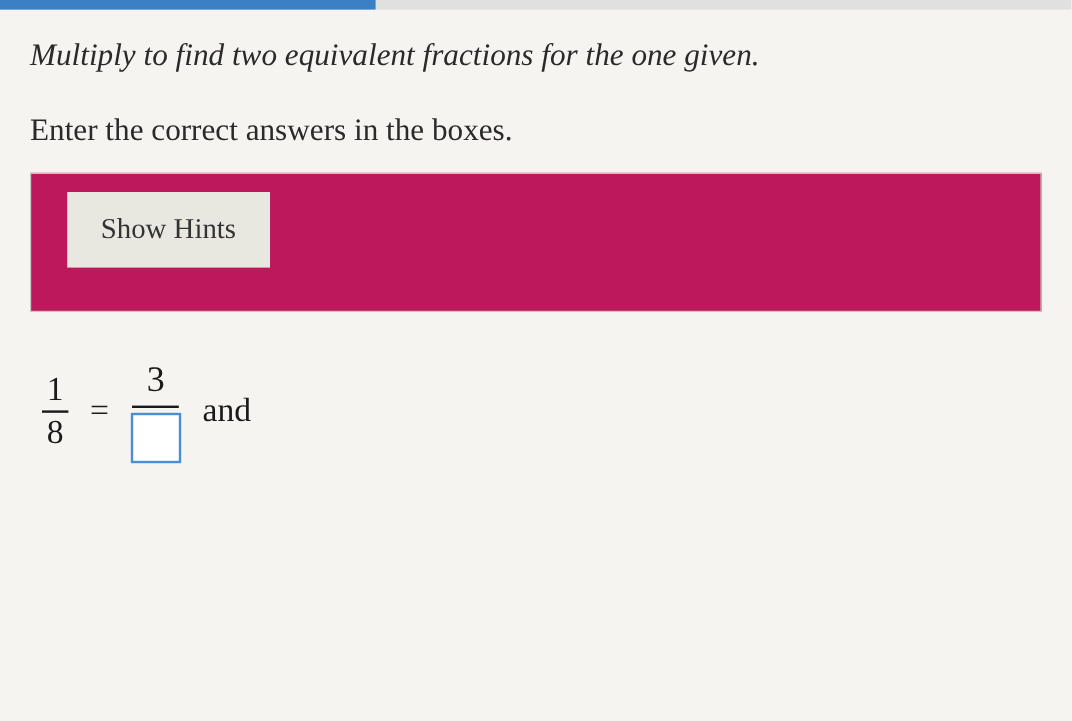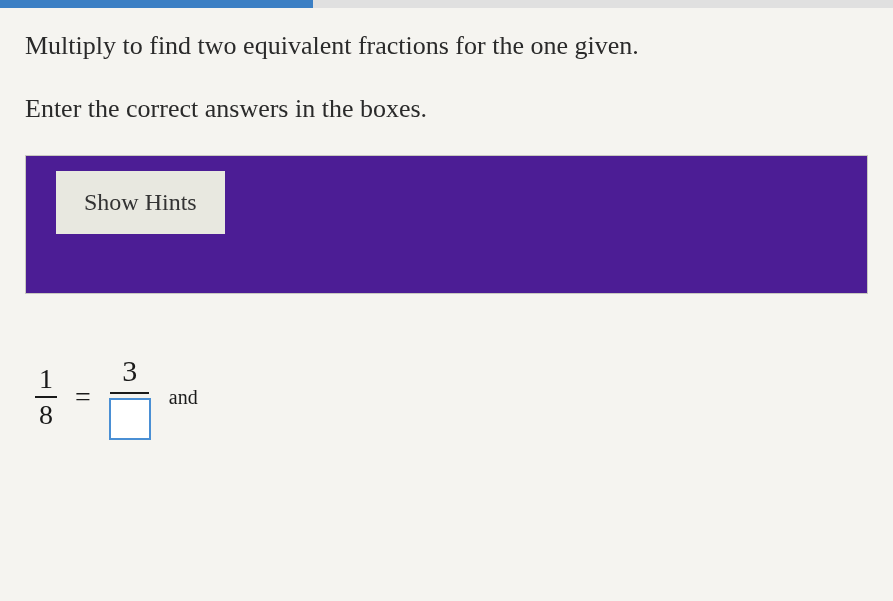--- a/index.html
+++ b/index.html
@@ -27,32 +27,33 @@
       background: #3b7fc4;
     }
     .content {
       padding: 20px 25px;
     }
     .instruction-main {
       font-size: 26px;
       color: #2a2a2a;
       margin-bottom: 30px;
       line-height: 1.4;
+      font-style: italic;
     }
     .instruction-sub {
       font-size: 26px;
       color: #2a2a2a;
-      margin-bottom: 31px;
+      margin-bottom: 20px;
     }
     .hints-panel {
       border: 1px solid #c8c8c0;
-      background: #4c1d95;
+      background: #be185d;
       padding: 0;
-      margin-bottom: 60px;
-      height: 139px;
+      margin-bottom: 40px;
+      height: 116px;
     }
     .show-hints-btn {
       background: #e8e8e0;
       border: none;
       padding: 18px 28px;
       font-size: 24px;
       font-family: Georgia, 'Times New Roman', serif;
       color: #333;
       cursor: pointer;
       margin: 15px 0 0 30px;
@@ -79,21 +80,21 @@
     }
     .fraction .den {
       padding: 2px 4px 0 4px;
       min-width: 20px;
       text-align: center;
     }
     .equals {
       font-size: 28px;
     }
     .and-text {
-      font-size: 20px;
+      font-size: 28px;
     }
     .answer-box {
       width: 42px;
       height: 42px;
       border: 2px solid #4a8fd4;
       background: #ffffff;
       font-size: 22px;
       text-align: center;
       font-family: Georgia, serif;
       margin-top: 4px;

